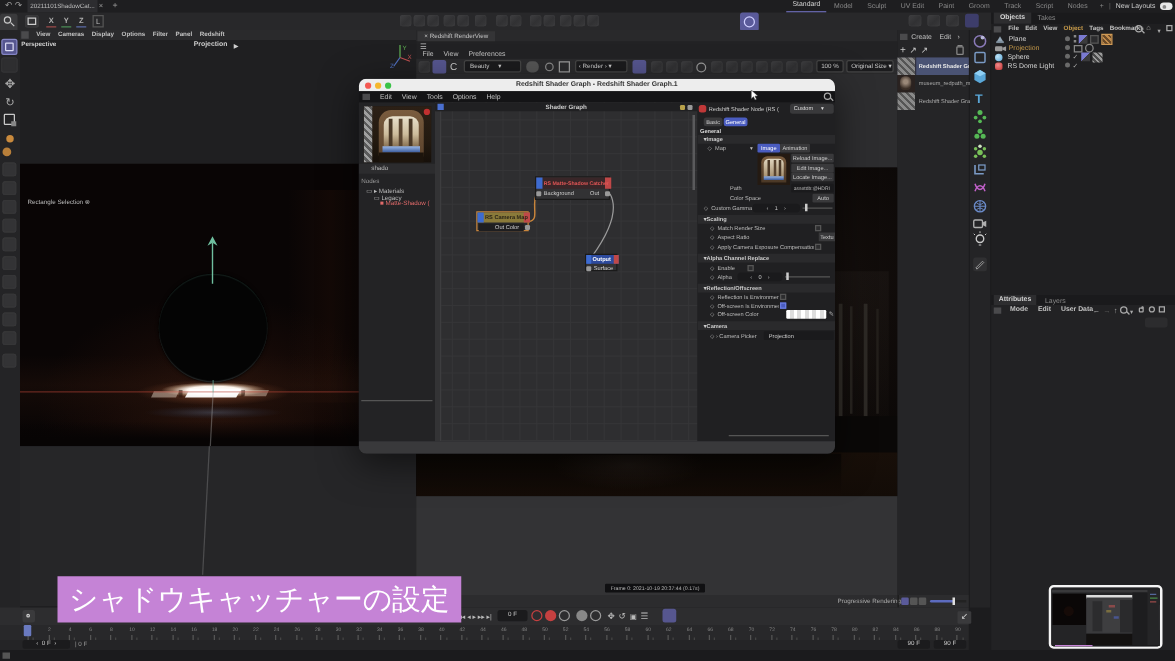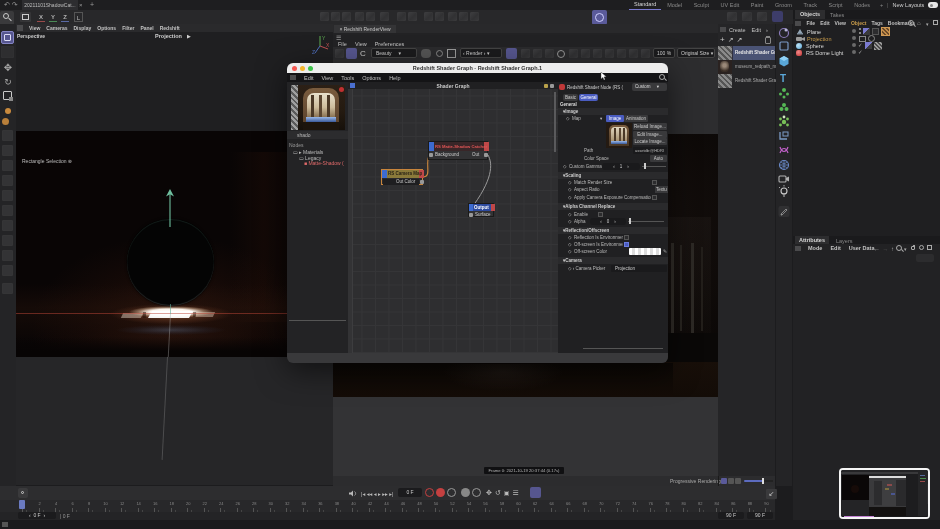--- a/index.html
+++ b/index.html
@@ -694,20 +694,21 @@
     <div class="abs" style="left:105px;top:166px;font-size:5px;color:#aaa;">✎</div>
     <div class="abs" style="left:5px;top:176px;font-size:4.5px;color:#ccc;font-weight:bold;">▾Camera</div>
     <div class="abs" style="left:10px;top:184px;font-size:4.5px;color:#bbb;">◇&nbsp;› Camera Picker</div>
     <div class="abs" style="left:53px;top:183px;width:56px;height:7px;background:#1a1a1c;border-radius:1px;color:#ccc;font-size:4.5px;line-height:7px;padding-left:4px;">Projection</div>
     <div class="abs" style="left:25px;top:266px;width:80px;height:1px;background:#555;"></div>
   </div>
 
   <div class="abs" style="left:0;top:290px;width:381px;height:10px;background:#39393b;"></div>
 </div>
 
+<div class="abs" style="left:46px;top:461px;width:323px;height:37px;background:#c583d6;color:#fff;font-size:23px;line-height:36px;text-align:center;white-space:nowrap;">シャドウキャッチャーの設定</div>
 
 <div class="abs" style="left:839px;top:468px;width:91px;height:51px;background:#1f1f21;border:2.5px solid #f5f5f5;border-radius:4px;overflow:hidden;">
   <div class="abs" style="left:0;top:0;width:91px;height:52px;background:#232325;"></div>
   <div class="abs" style="left:0;top:2px;width:91px;height:2px;background:#39393b;"></div>
   <div class="abs" style="left:1px;top:5px;width:27px;height:25px;background:#0a0707;"></div>
   <div class="abs" style="left:10px;top:15px;width:8px;height:8px;background:#160b08;border-radius:50%;"></div>
   <div class="abs" style="left:1px;top:30px;width:27px;height:16px;background:#242426;"></div>
   <div class="abs" style="left:28px;top:6px;width:37px;height:2.5px;background:#dcdcdc;"></div>
   <div class="abs" style="left:28px;top:8px;width:37px;height:29px;background:#3a3a3c;"></div>
   <div class="abs" style="left:33px;top:11px;width:8px;height:24px;background:#2c2c2e;"></div>

